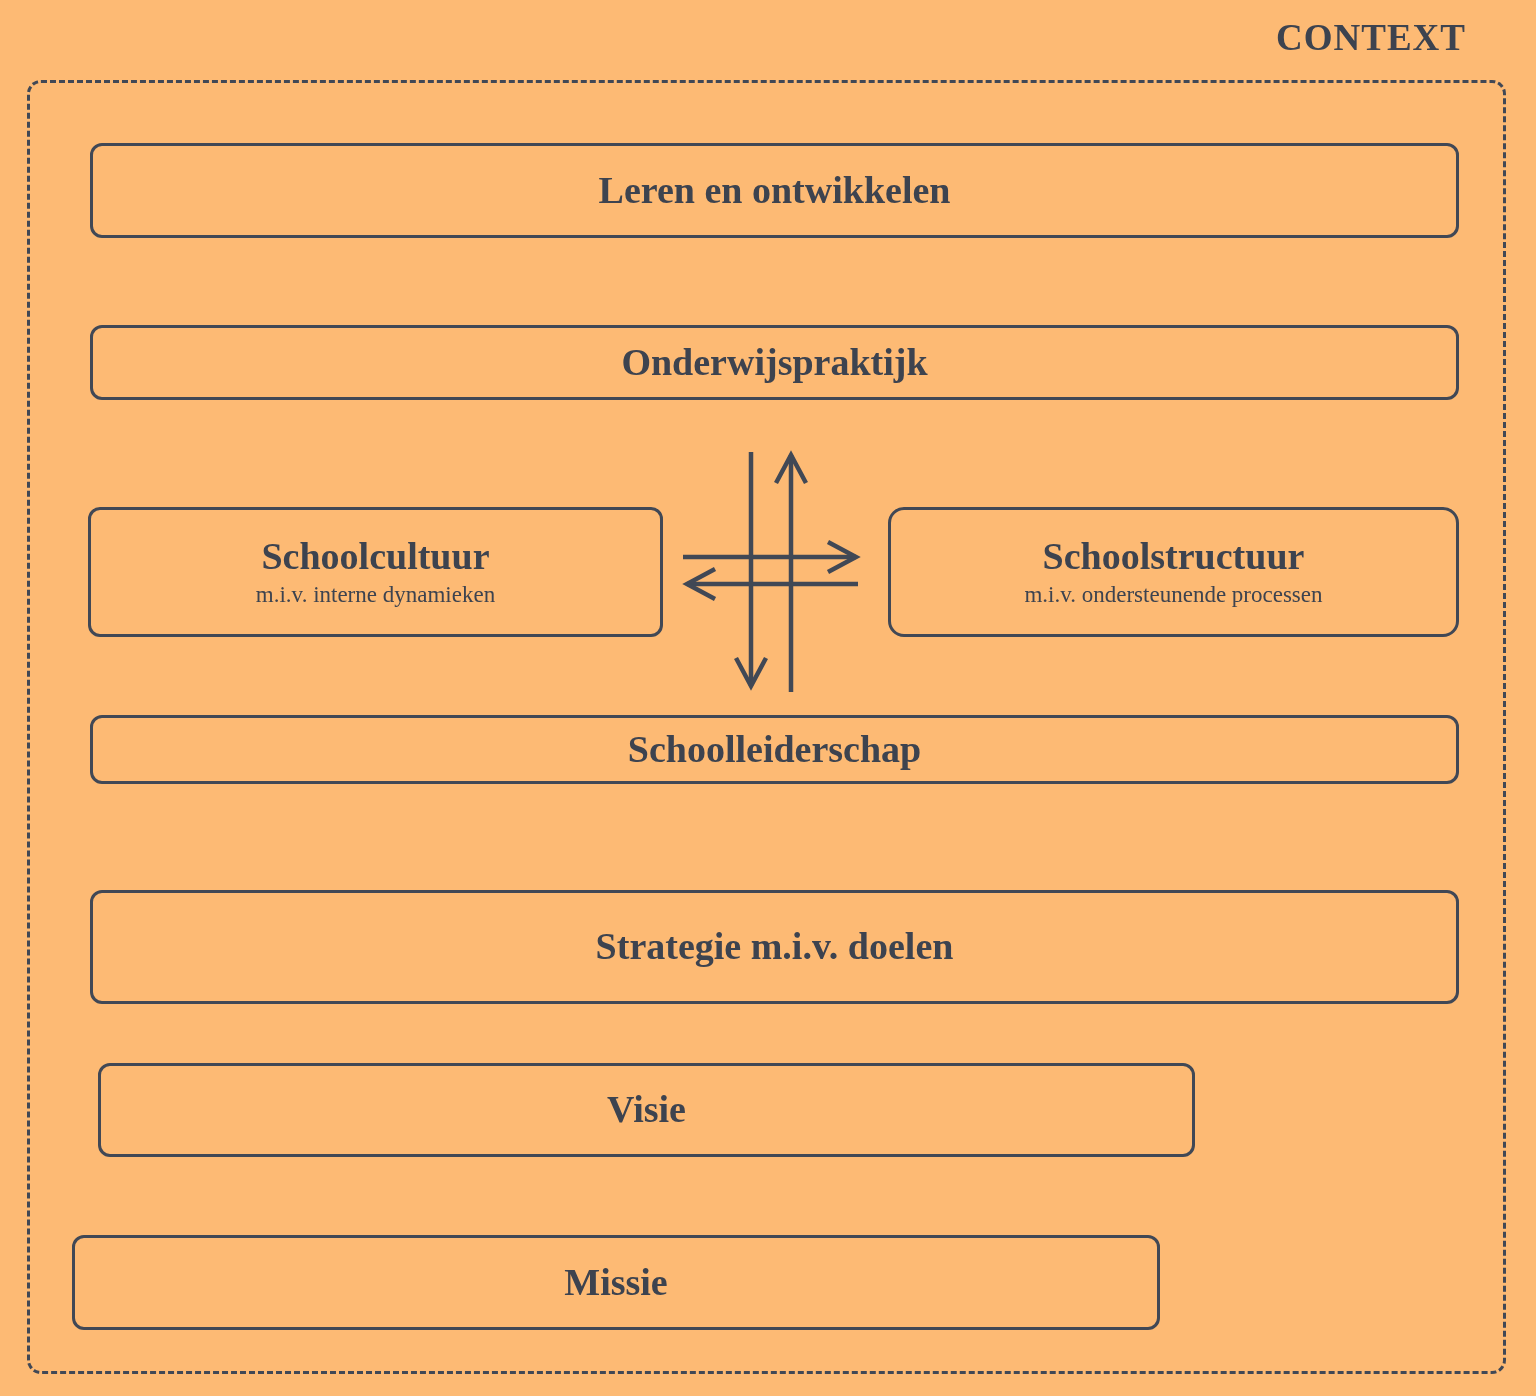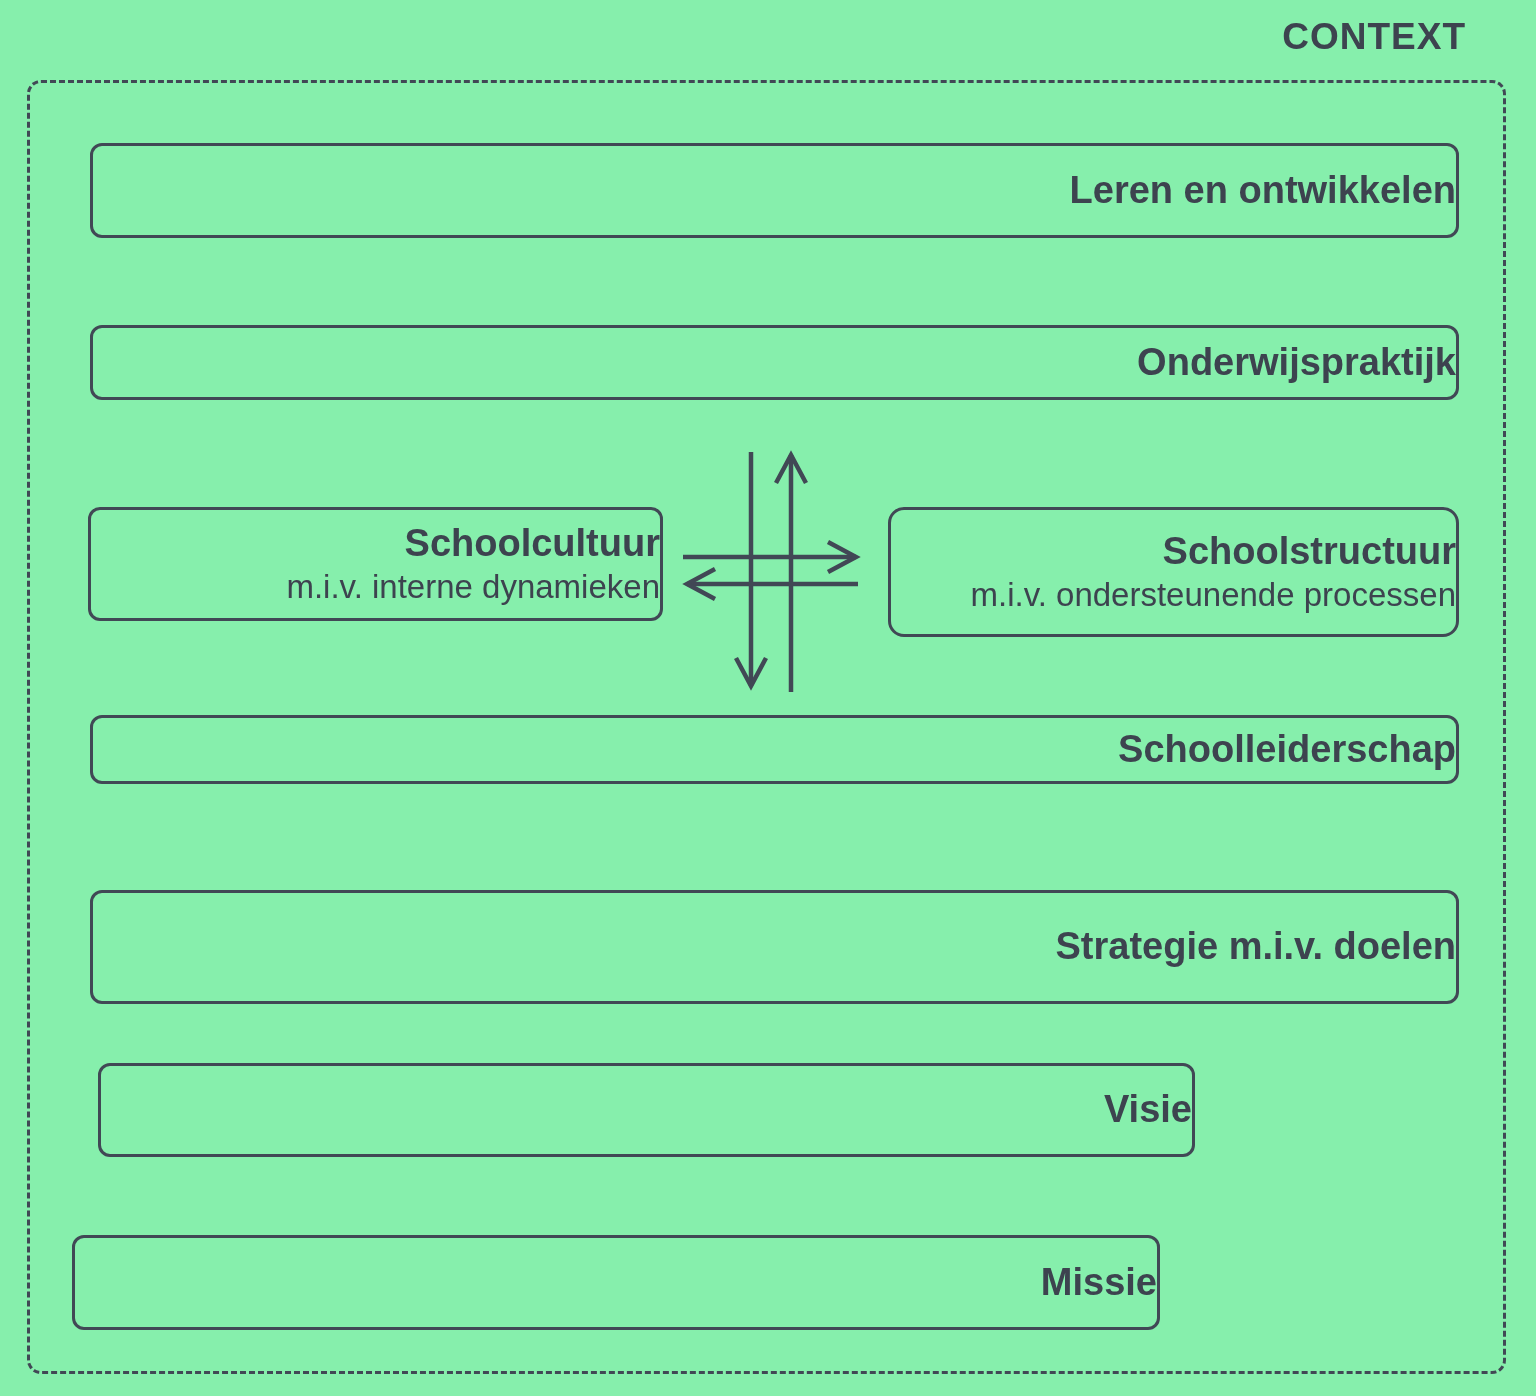--- a/index.html
+++ b/index.html
@@ -1,21 +1,21 @@
 <!DOCTYPE html>
 <html><head>
 <meta charset="utf-8">
 <style>
   html, body { margin: 0; padding: 0; background: #000000; }
   #canvas {
     position: relative;
     width: 1536px;
     height: 1396px;
-    background: #86efac;
-    font-family: Liberation Sans, sans-serif;
+    background: #fdba74;
+    font-family: Liberation Serif, serif;
     overflow: hidden;
   }
   .ctx-label {
     position: absolute;
     top: 16px;
     right: 70px;
     font-size: 37px;
     font-weight: bold;
     color: #3d434f;
     letter-spacing: 1px;
@@ -30,36 +30,36 @@
     border: 3px dashed #414855;
     border-radius: 14px;
   }
   .box {
     position: absolute;
     box-sizing: border-box;
     border: 3px solid #414855;
     border-radius: 12px;
     display: flex;
     flex-direction: column;
-    align-items: flex-end;
+    align-items: center;
     justify-content: center;
     text-align: center;
     color: #3d434f;
     font-weight: bold;
     font-size: 38px;
     line-height: 1.15;
   }
   .box .subtitle {
     font-weight: normal;
-    font-size: 33px;
+    font-size: 23px;
     margin-top: 3px;
   }
   #box-leren            { left: 90px;  top: 143px;  width: 1369px; height: 95px; }
   #box-onderwijs        { left: 90px;  top: 325px;  width: 1369px; height: 75px; }
-  #box-schoolcultuur    { left: 88px;  top: 507px;  width: 575px;  height: 114px; border-radius: 12px; }
+  #box-schoolcultuur    { left: 88px;  top: 507px;  width: 575px;  height: 130px; border-radius: 12px; }
   #box-schoolstructuur  { left: 888px; top: 507px;  width: 571px;  height: 130px; border-radius: 16px; }
   #box-schoolleiderschap{ left: 90px;  top: 715px;  width: 1369px; height: 69px; }
   #box-strategie        { left: 90px;  top: 890px;  width: 1369px; height: 114px; }
   #box-visie            { left: 98px;  top: 1063px; width: 1097px; height: 94px; }
   #box-missie           { left: 72px;  top: 1235px; width: 1088px; height: 95px; }
   .arrows-layer {
     position: absolute;
     left: 0; top: 0;
     width: 1536px;
     height: 1396px;

